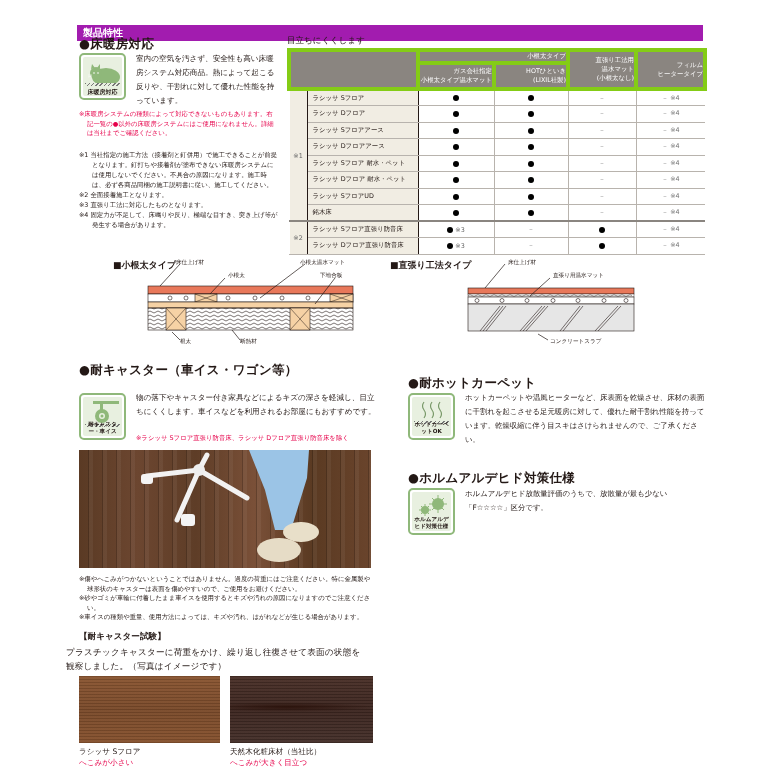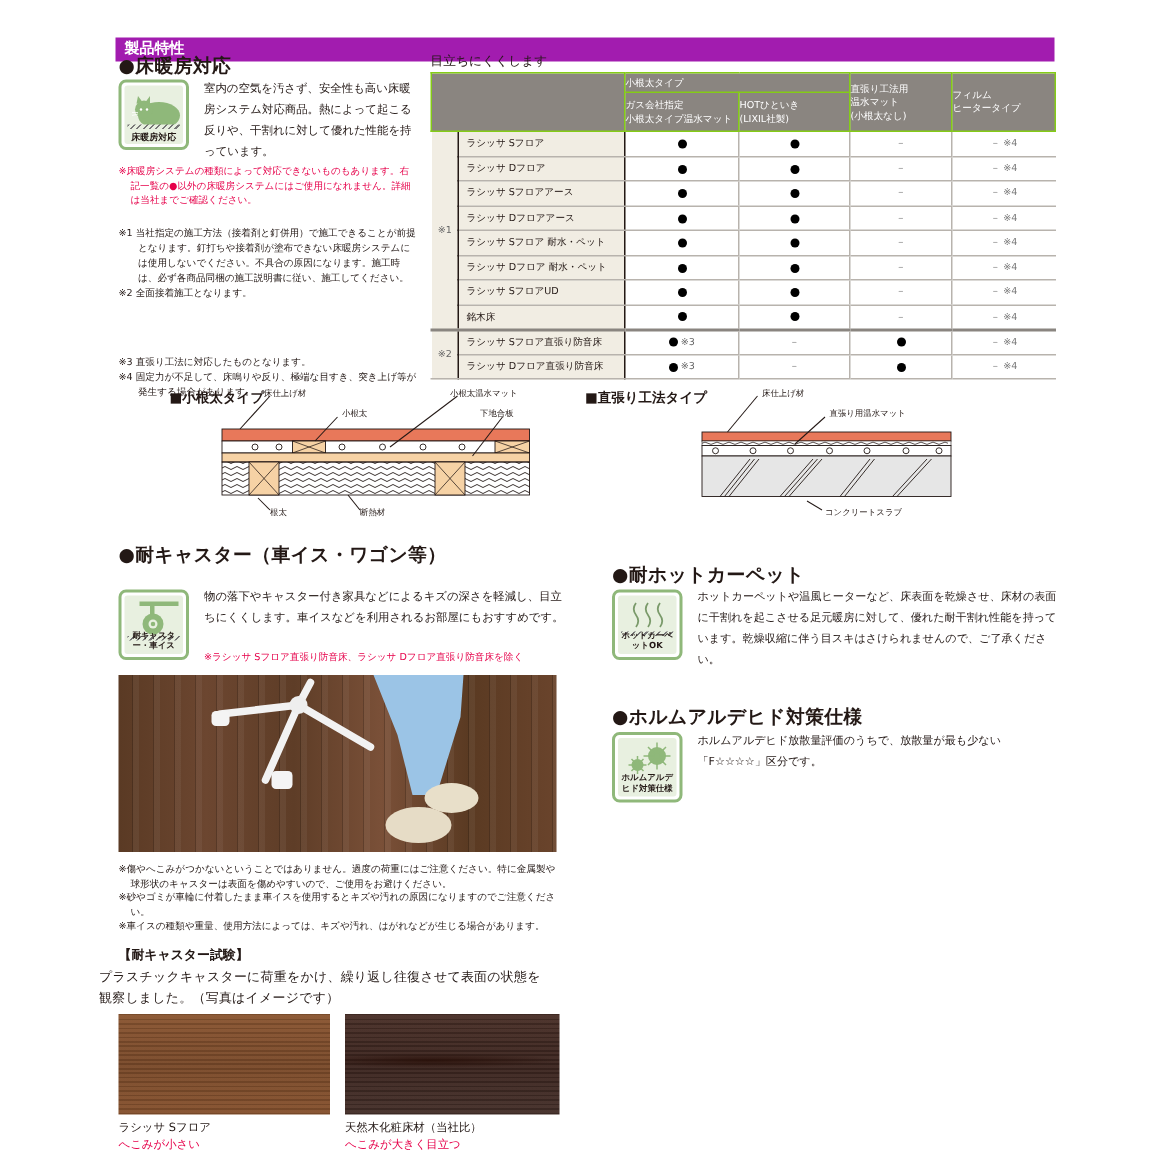--- a/index.html
+++ b/index.html
@@ -16,21 +16,21 @@
   .icon-label { position: absolute; left: 0; right: 0; bottom: 1px; font-size: 6px; font-weight: bold; text-align: center; line-height: 7px; color: #231815; }
   .icon-hatch { position: absolute; left: 2px; right: 2px; height: 3px; background: repeating-linear-gradient(135deg, #777 0 1px, #e8f0e0 1px 3px); }
 
   .body-text { font-size: 7.6px; line-height: 14px; color: #231815; }
   .note-red { font-size: 6.4px; line-height: 9.5px; color: #e6004a; }
   .note { font-size: 6.4px; line-height: 10px; color: #231815; }
 
   
   .tbl-title { font-size: 8.5px; color: #231815; }
   table.ft { border-collapse: collapse; font-size: 6.4px; color: #231815; table-layout: fixed; }
-  table.ft th { background: #8a8580; color: #fff; font-weight: normal; text-align: left; border: 1px solid #84cc16; line-height: 9px; }
+  table.ft th { background: #8a8580; color: #fff; font-weight: normal; text-align: right; border: 4px solid #84cc16; line-height: 9px; }
   table.ft td { border-bottom: 1px solid #b8b3ad; border-left: 1px solid #fff; height: 16.5px; text-align: center; }
   table.ft td.grp { background: #f1ede3; color: #666; border-bottom: 1px solid #b8b3ad; border-right: 1px solid #231815; }
   table.ft td.name { background: #f1ede3; text-align: left; padding-left: 5px; border-right: 1px solid #231815; }
   table.ft td.val { border-left: 1px solid #231815; }
   table.ft td.grp2row { border-top: 2px solid #8a8580; }
   .bullet { display: inline-block; width: 6px; height: 6px; border-radius: 50%; background: #000; vertical-align: middle; }
   .dash { color: #777; }
   .sup { color: #666; }
 
   
@@ -65,21 +65,21 @@
   </div>
 </div>
 
 <div class="abs body-text" style="left:136px; top:52px; width:140px;">室内の空気を汚さず、安全性も高い床暖房システム対応商品。熱によって起こる反りや、干割れに対して優れた性能を持っています。</div>
 
 <div class="abs note-red" style="left:79px; top:110px; width:200px; text-indent:-8px; padding-left:8px;">※床暖房システムの種類によって対応できないものもあります。右記一覧の●以外の床暖房システムにはご使用になれません。詳細は当社までご確認ください。</div>
 
 <div class="abs" style="left:79px; top:150px; width:200px;">
   <div class="note" style="padding-left:13px; text-indent:-13px;"><span>※1</span> <span>当社指定の施工方法（接着剤と釘併用）で施工できることが前提となります。釘打ちや接着剤が塗布できない床暖房システムには使用しないでください。不具合の原因になります。施工時は、必ず各商品同梱の施工説明書に従い、施工してください。</span></div>
   <div class="note" style="padding-left:13px; text-indent:-13px;"><span>※2</span> <span>全面接着施工となります。</span></div>
-  <div class="note" style="padding-left:13px; text-indent:-13px;margin-top:36px;"><span>※3</span> <span>直張り工法に対応したものとなります。</span></div>
+  <div class="note" style="padding-left:13px; text-indent:-13px;"><span>※3</span> <span>直張り工法に対応したものとなります。</span></div>
   <div class="note" style="padding-left:13px; text-indent:-13px;"><span>※4</span> <span>固定力が不足して、床鳴りや反り、極端な目すき、突き上げ等が発生する場合があります。</span></div>
 </div>
 
 <div class="abs tbl-title" style="left:287px; top:35px;">目立ちにくくします</div>
 
 <table class="abs ft" style="left:287px; top:48px; width:416px;">
   <colgroup>
     <col style="width:18px">
       <col style="width:111px">
       <col style="width:76px">

